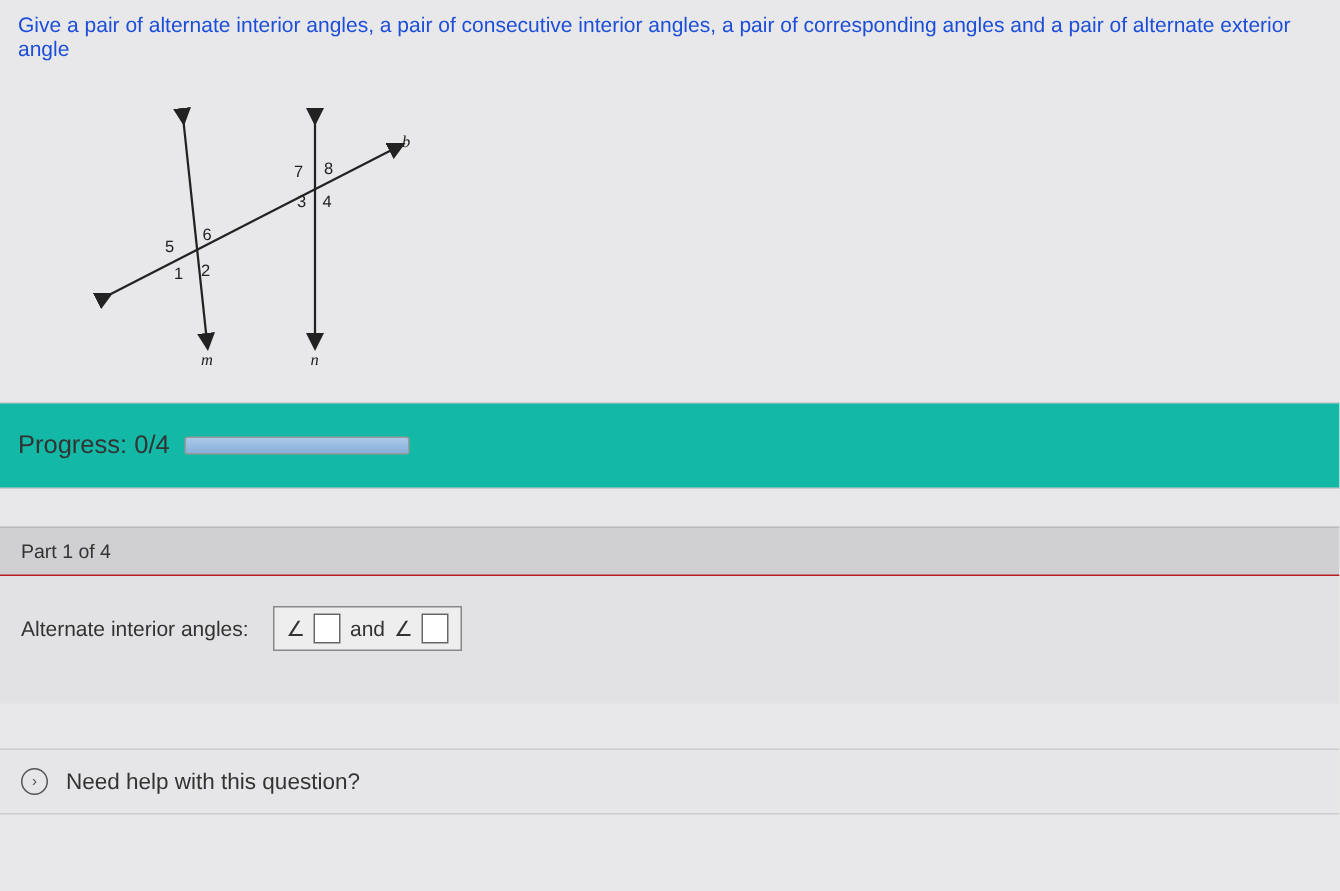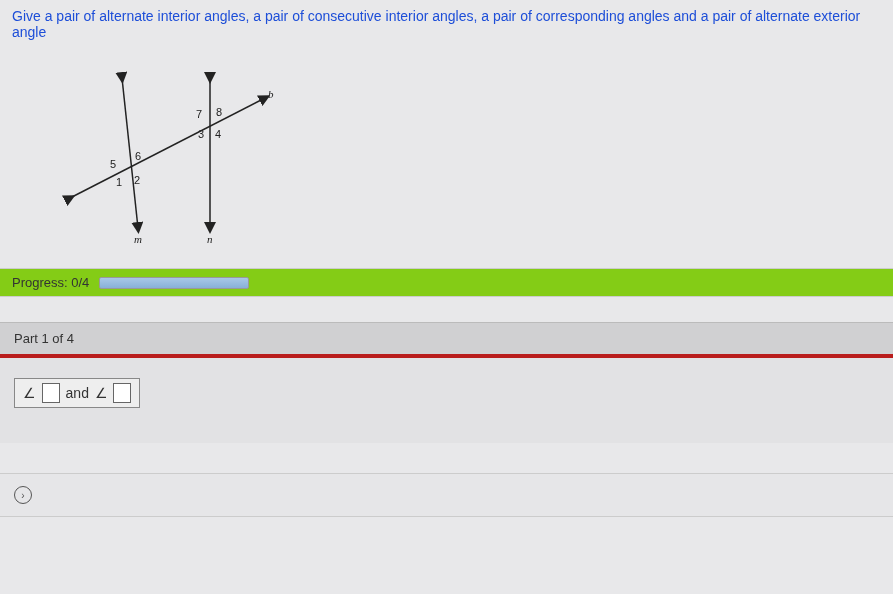--- a/index.html
+++ b/index.html
@@ -23,43 +23,43 @@
       height: 220px;
       position: relative;
       background: #e8e8ea;
     }
     .diagram {
       position: relative;
       width: 220px;
       height: 180px;
     }
     .progress-row {
-      background: #84cc16;
-      padding: 6px 12px;
+      background: #14b8a6;
+      padding: 18px 12px;
       display: flex;
       align-items: center;
       gap: 10px;
-      font-size: 13px;
+      font-size: 17px;
       border-top: 1px solid #ccc;
       border-bottom: 1px solid #ccc;
     }
     .progress-bar {
       width: 150px;
       height: 12px;
       background: linear-gradient(to bottom, #a8c8e8, #88b0d8);
       border: 1px solid #999;
       border-radius: 2px;
     }
     .part-header {
       background: #d0d0d2;
       padding: 8px 14px;
       font-size: 13px;
       margin-top: 25px;
       border-top: 1px solid #bbb;
-      border-bottom: 4px solid #b91c1c;
+      border-bottom: 1px solid #b91c1c;
     }
     .answer-row {
       background: #e2e2e4;
       padding: 20px 14px 35px 14px;
       display: flex;
       align-items: center;
       gap: 16px;
       font-size: 14px;
     }
     .angle-inputs {
@@ -144,24 +144,26 @@
 </div>
 
 <div class="progress-row">
   <span>Progress: 0/4</span>
   <div class="progress-bar"></div>
 </div>
 
 <div class="part-header">Part 1 of 4</div>
 
 <div class="answer-row">
+  <span>Alternate interior angles:</span>
   <div class="angle-inputs">
     <span class="angle-symbol">∠</span>
     <span class="input-box"></span>
     <span>and</span>
     <span class="angle-symbol">∠</span>
     <span class="input-box"></span>
   </div>
 </div>
 
 <div class="help-row">
   <span class="chevron-circle">›</span>
+  <span>Need help with this question?</span>
 </div>
 
 </body></html>

